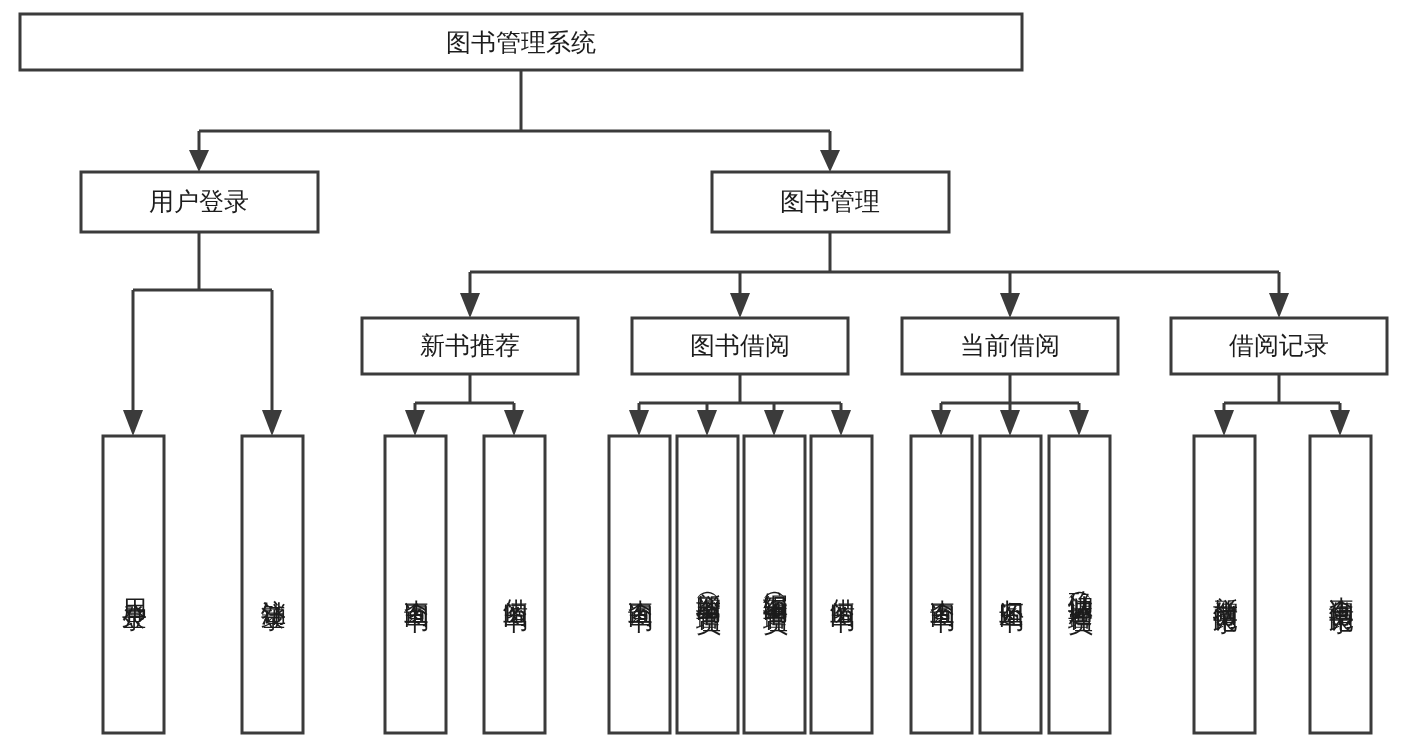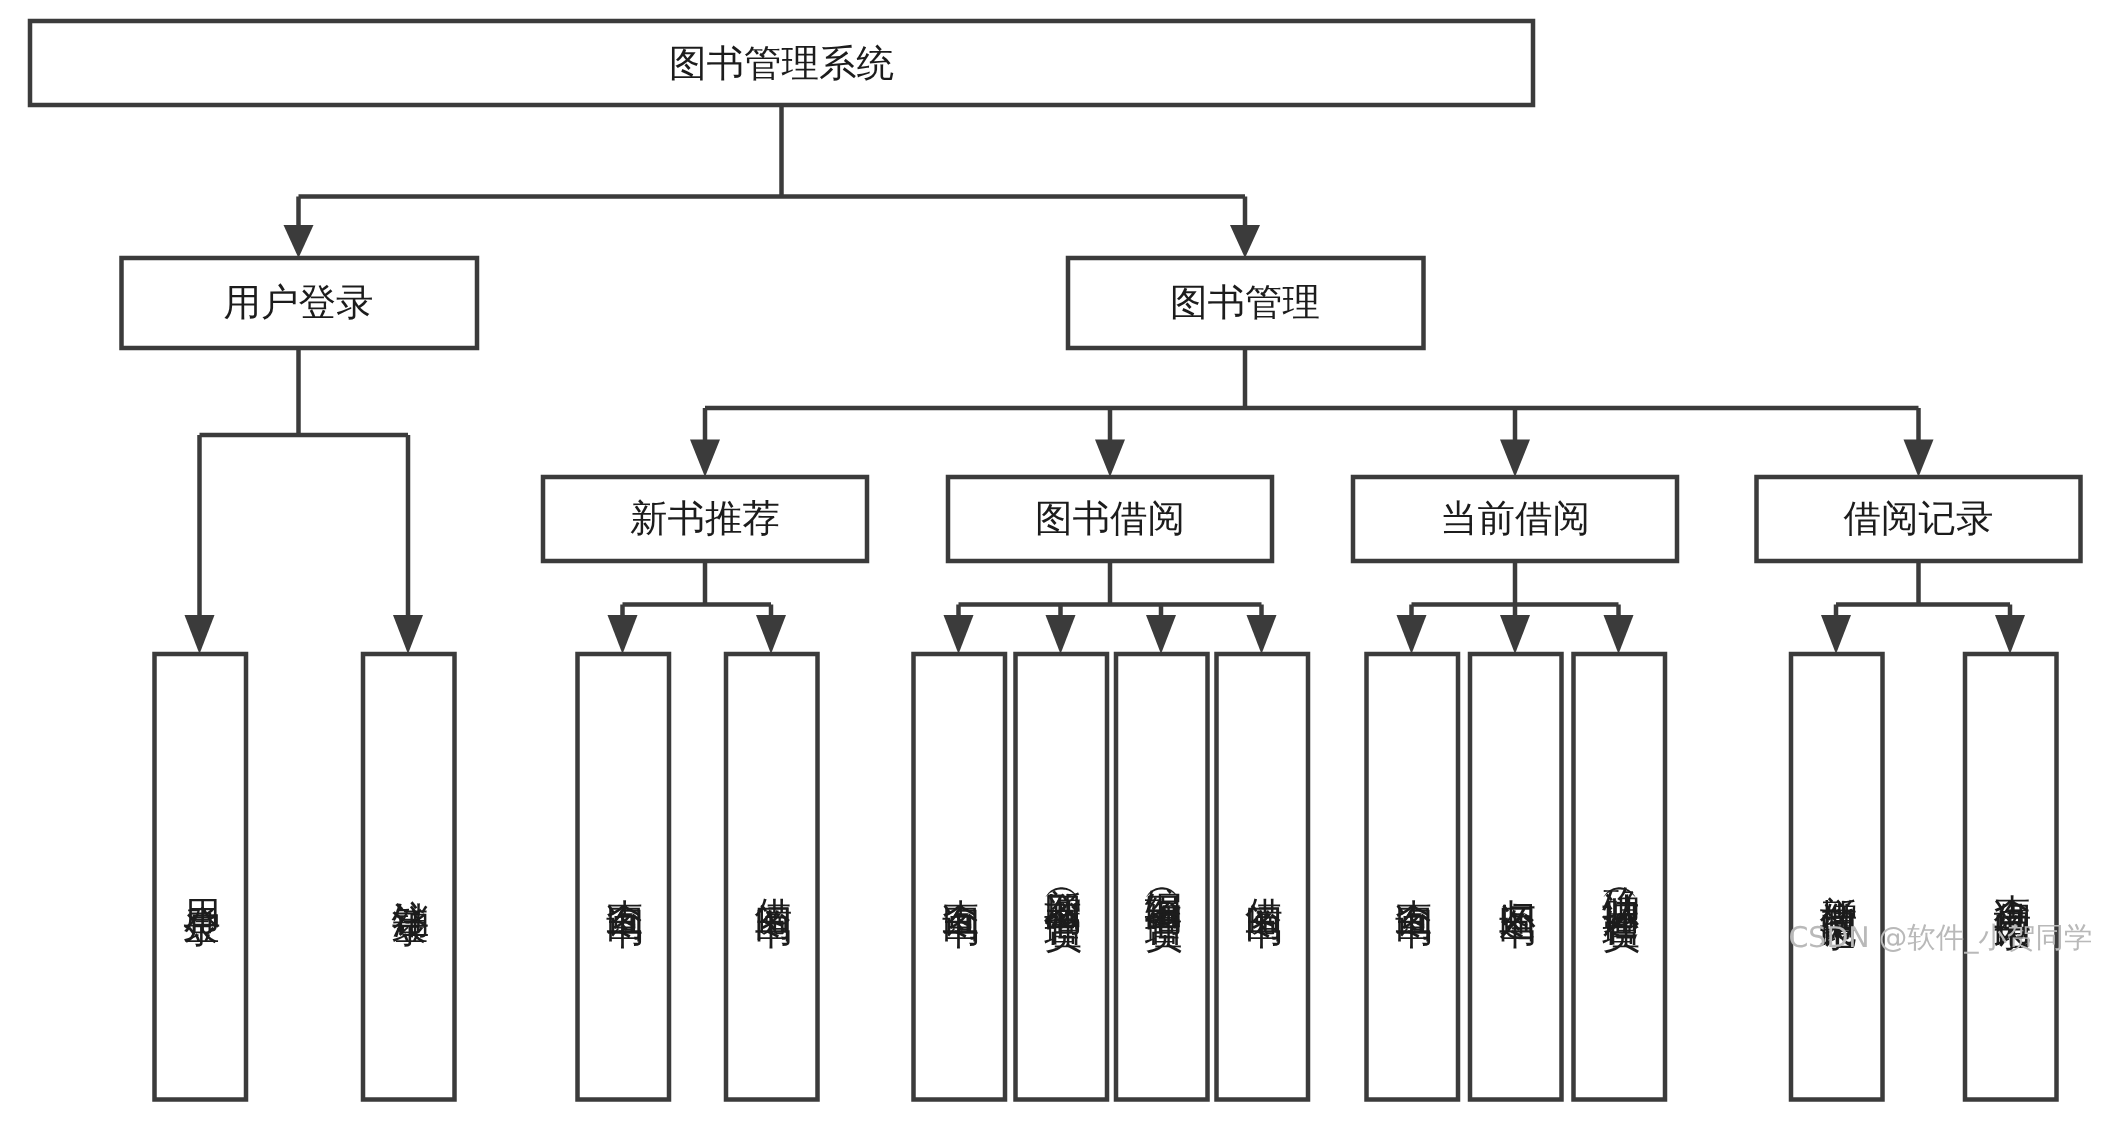--- a/index.html
+++ b/index.html
@@ -225,14 +225,13 @@
       <rect class="node-box" x="1194" y="436" width="61" height="297"></rect>
       <text class="node-label-v" x="1224" y="585">新增借阅记录</text>
     </g>
     <g>
       <rect class="node-box" x="1310" y="436" width="61" height="297"></rect>
       <text class="node-label-v" x="1340" y="585">查询借阅记录</text>
     </g>
 
   </svg>
 
-  <div class="watermark-text">CSDN @软件_小贺同学</div>
 </div>
 
 </body></html>

